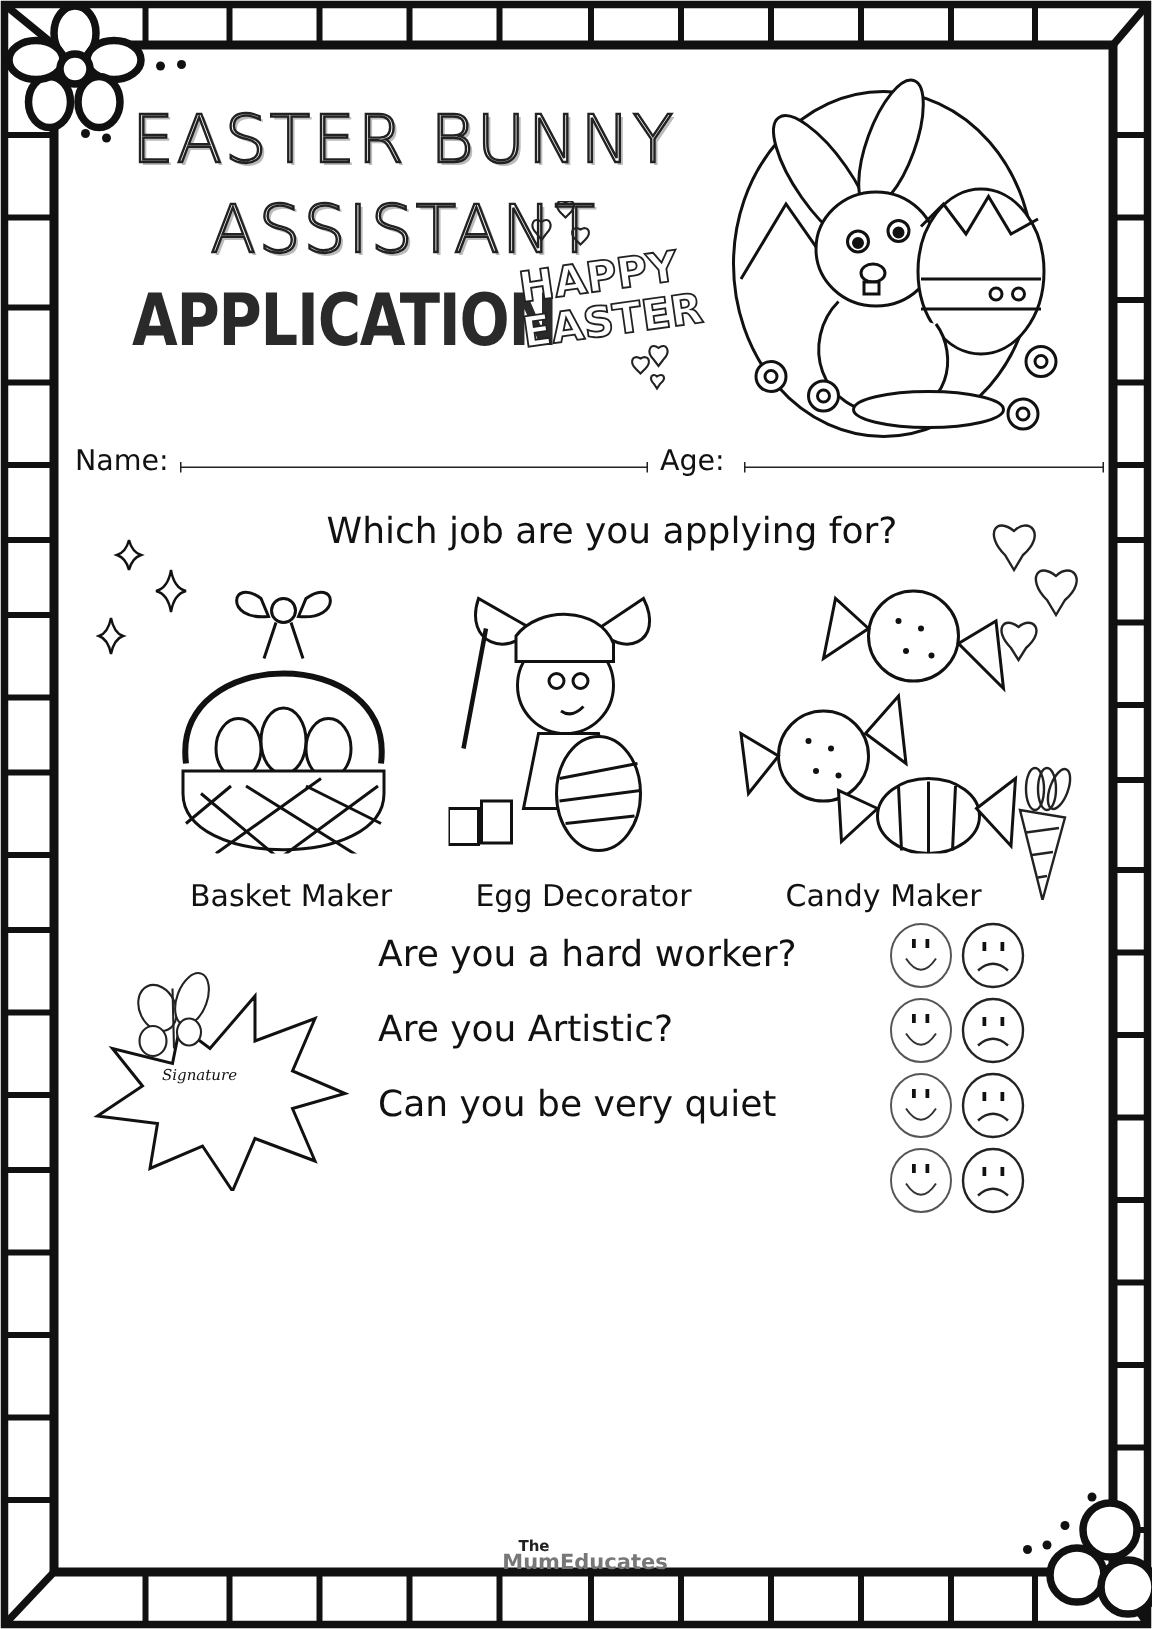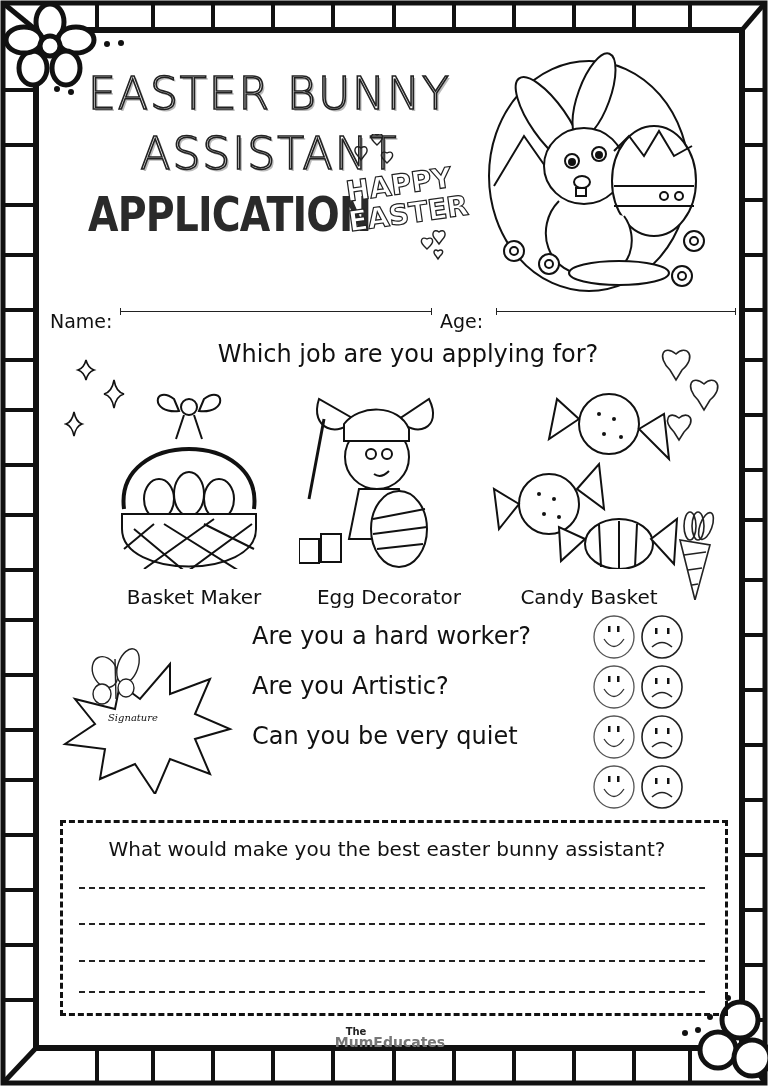--- a/index.html
+++ b/index.html
@@ -27,21 +27,21 @@
   .happy {
     position: absolute; left: 302px; top: 136px; width: 110px; text-align: center;
     font-family: "DejaVu Sans", sans-serif; font-size: 28px; line-height: 30px; color: #fff;
     -webkit-text-stroke: 1.2px #222; transform: rotate(-8deg); font-weight: bold;
   }
 
   .bunny-art { position: absolute; left: 420px; top: 2px; width: 255px; height: 260px; }
 
   
   .fields { position: absolute; left: 6px; top: 262px; width: 690px; height: 30px; font-size: 19px; }
-  .fields .lbl { position: absolute; top: 0; margin-top: 14px; }
+  .fields .lbl { position: absolute; top: 0; }
   .fields .line { position: absolute; top: 15px; height: 1px; background: #222; }
   .fields .line::before, .fields .line::after { content: ""; position: absolute; top: -3px; width: 1px; height: 7px; background: #222; }
   .fields .line::before { left: 0; } .fields .line::after { right: 0; }
 
   .question-head { position: absolute; left: 16px; width: 696px; top: 306px; text-align: center; font-size: 24px; }
 
   .jobs { position: absolute; left: 60px; top: 345px; width: 560px; height: 230px; }
   .job { position: absolute; top: 0; width: 180px; height: 230px; cursor: pointer; }
   .job svg { position: absolute; left: 0; top: 0; }
   .job .label { position: absolute; bottom: 0; left: 0; width: 100%; text-align: center; font-size: 20px; }
@@ -299,21 +299,21 @@
           <circle cx="110" cy="35" r="2"></circle>
             <circle cx="125" cy="40" r="2"></circle>
             <circle cx="115" cy="55" r="2"></circle>
             <circle cx="132" cy="58" r="2"></circle>
           <circle cx="50" cy="115" r="2"></circle>
             <circle cx="65" cy="120" r="2"></circle>
             <circle cx="55" cy="135" r="2"></circle>
             <circle cx="70" cy="138" r="2"></circle>
         </g>
       </svg>
-      <div class="label">Candy Basket</div>
+      <div class="label">Candy Maker</div>
     </div>
   </div>
 
   <svg class="deco" style="left:606px;top:306px" width="70" height="260">
     <g fill="none" stroke="#222" stroke-width="1.6">
       <path d="M20 30 c-14 -14 -6 -26 6 -16 c10 -10 22 2 6 16 l-6 10z"></path>
       <path d="M48 60 c-14 -14 -6 -26 6 -16 c10 -10 22 2 6 16 l-6 10z"></path>
       <path d="M24 92 c-12 -12 -5 -22 5 -14 c9 -8 19 2 5 14 l-5 8z"></path>
       <path d="M30 200 L45 260 L60 205 Z"></path>
       <path d="M34 215 L56 212 M38 230 L52 228 M42 245 L48 244"></path>
@@ -394,25 +394,18 @@
         </svg>
       <svg class="face" style="left:388px" viewBox="0 0 44 46">
           <ellipse cx="22" cy="23" rx="20" ry="21" fill="#fff" stroke="#222" stroke-width="1.6"></ellipse>
           <rect x="15" y="14" width="2.5" height="6" fill="#111"></rect>
           <rect x="27" y="14" width="2.5" height="6" fill="#111"></rect>
           <path d="M12 33 Q22 24 32 33" fill="none" stroke="#222" stroke-width="1.6"></path>
         </svg>
     </div>
   </div>
 
-  <div class="essay">
-    <div class="prompt">What would make you the best easter bunny assistant?</div>
-    <div class="wline" style="top:64px"></div>
-    <div class="wline" style="top:100px"></div>
-    <div class="wline" style="top:137px"></div>
-    <div class="wline" style="top:168px"></div>
-  </div>
 
   <div class="brand">
     <span class="the">The</span>
     <span>MumEducates</span>
   </div>
 </div>
 
 </body></html>

